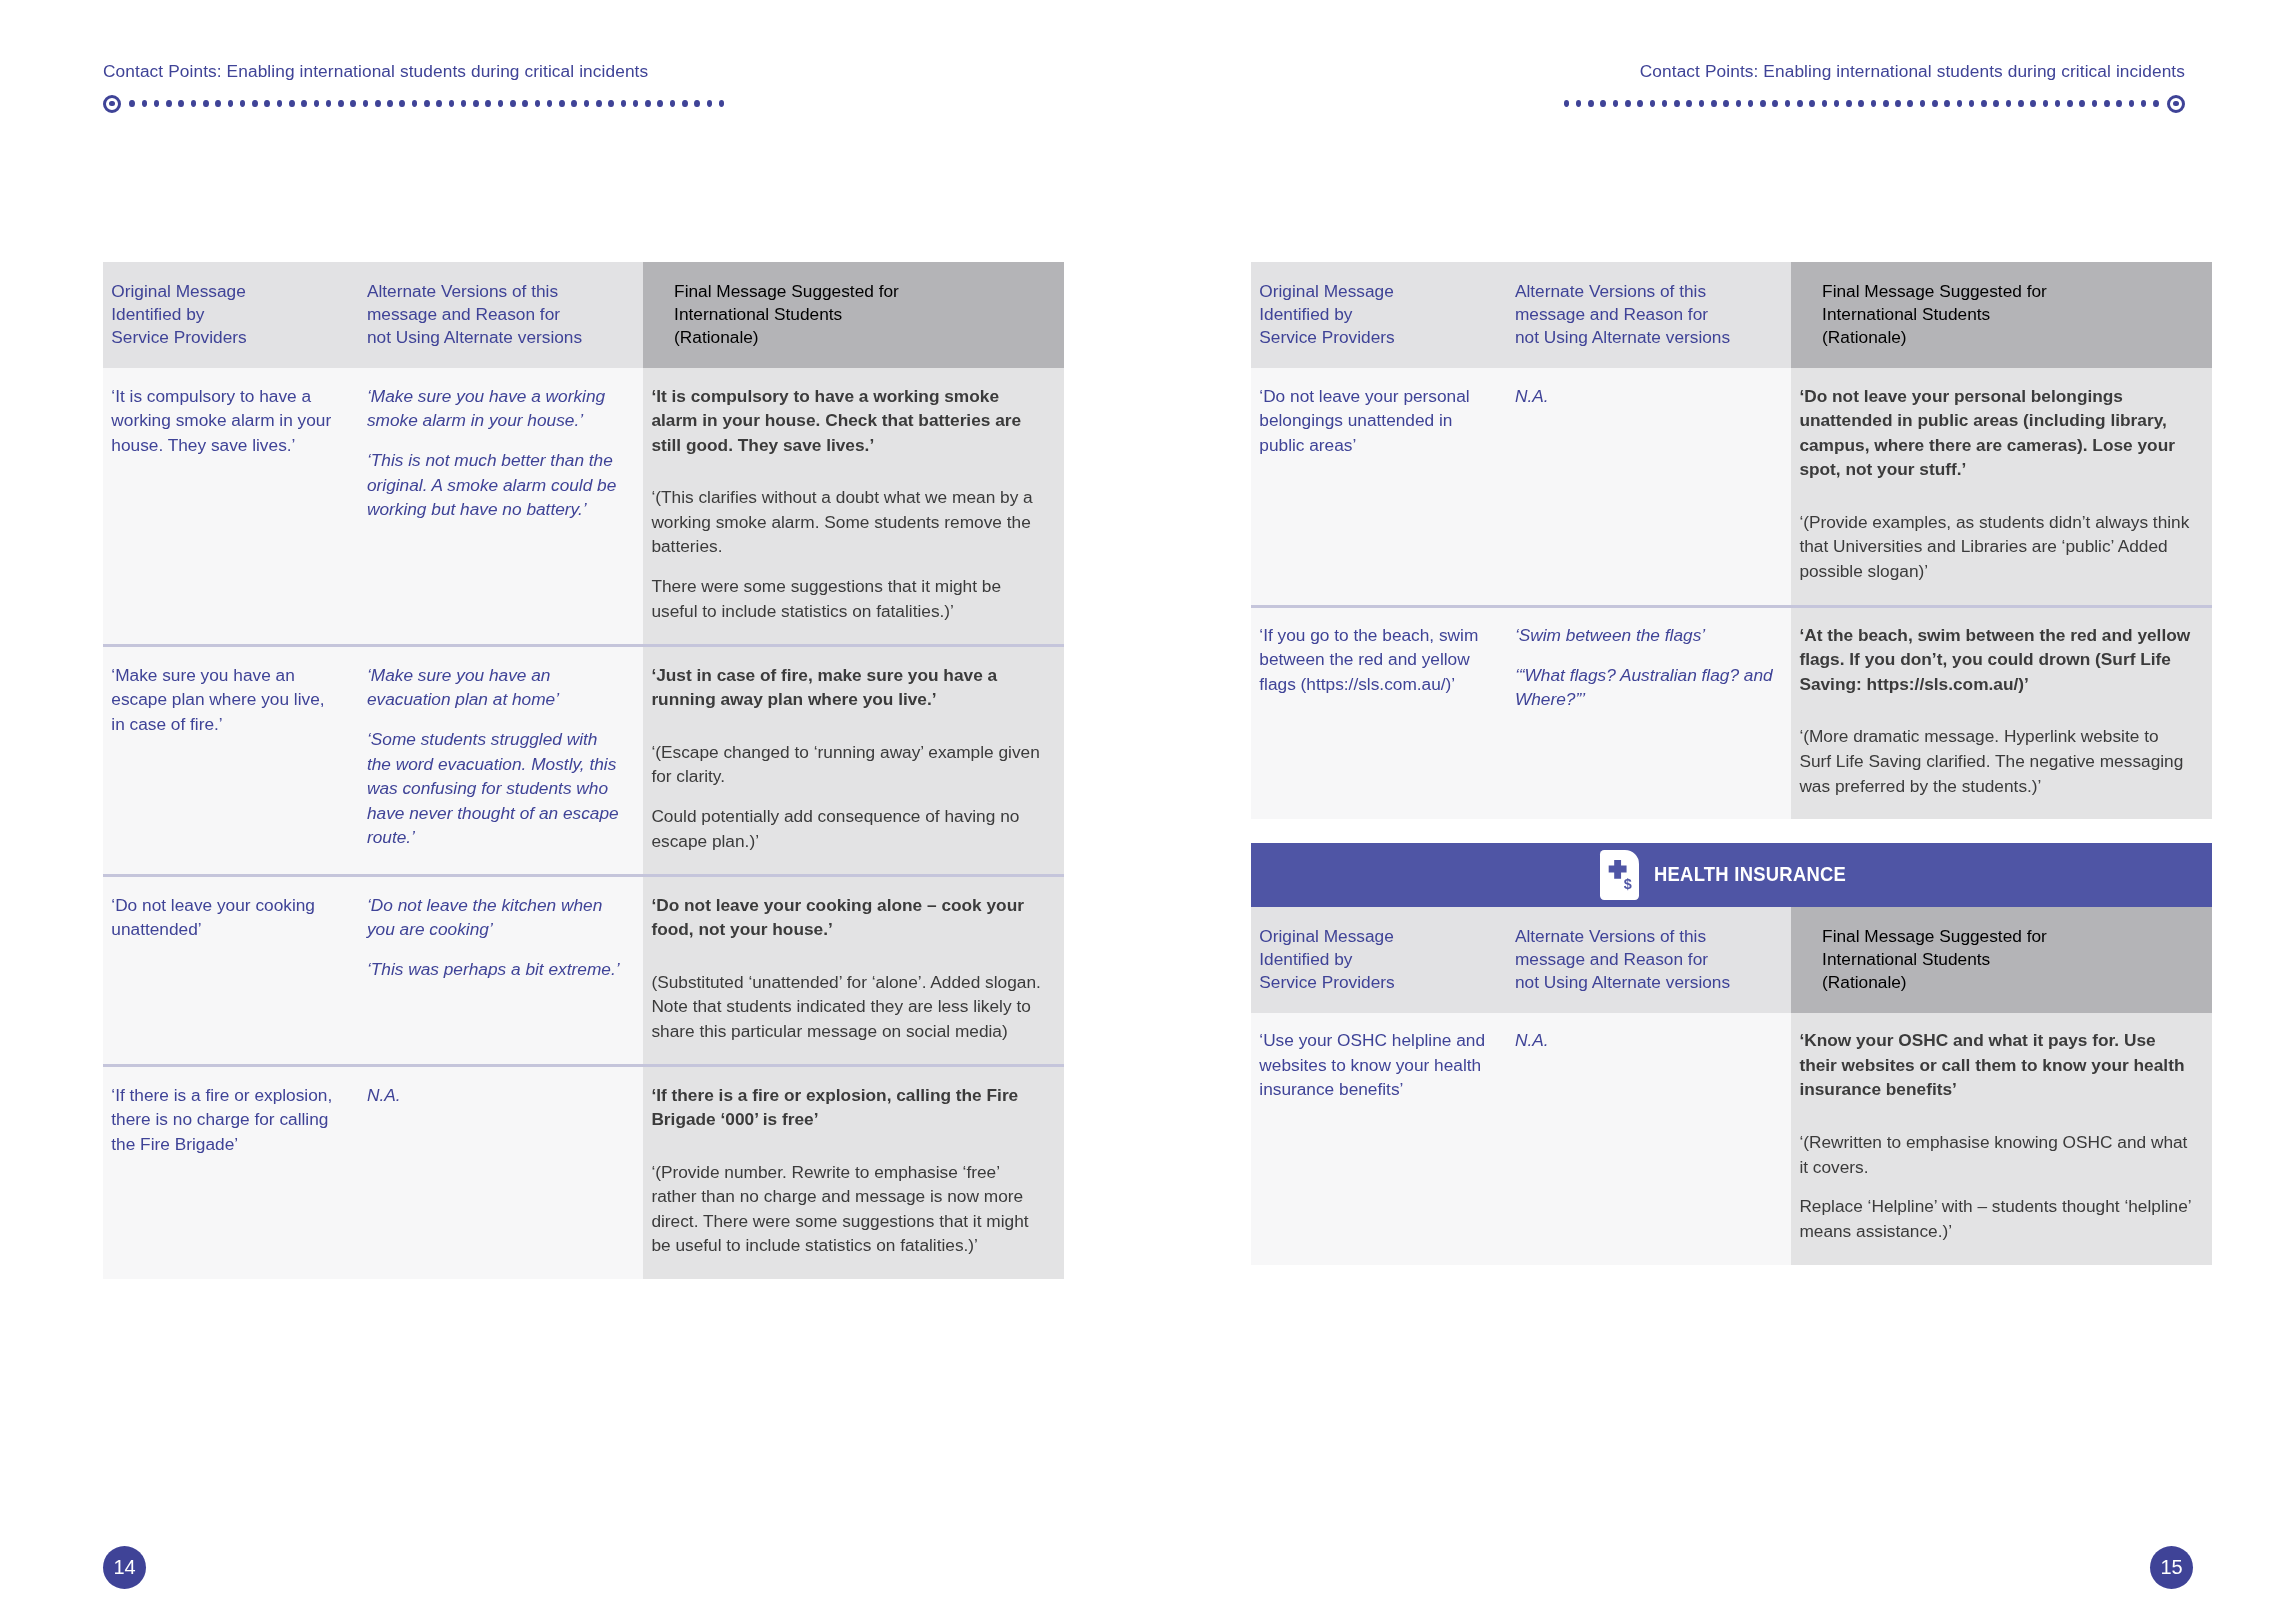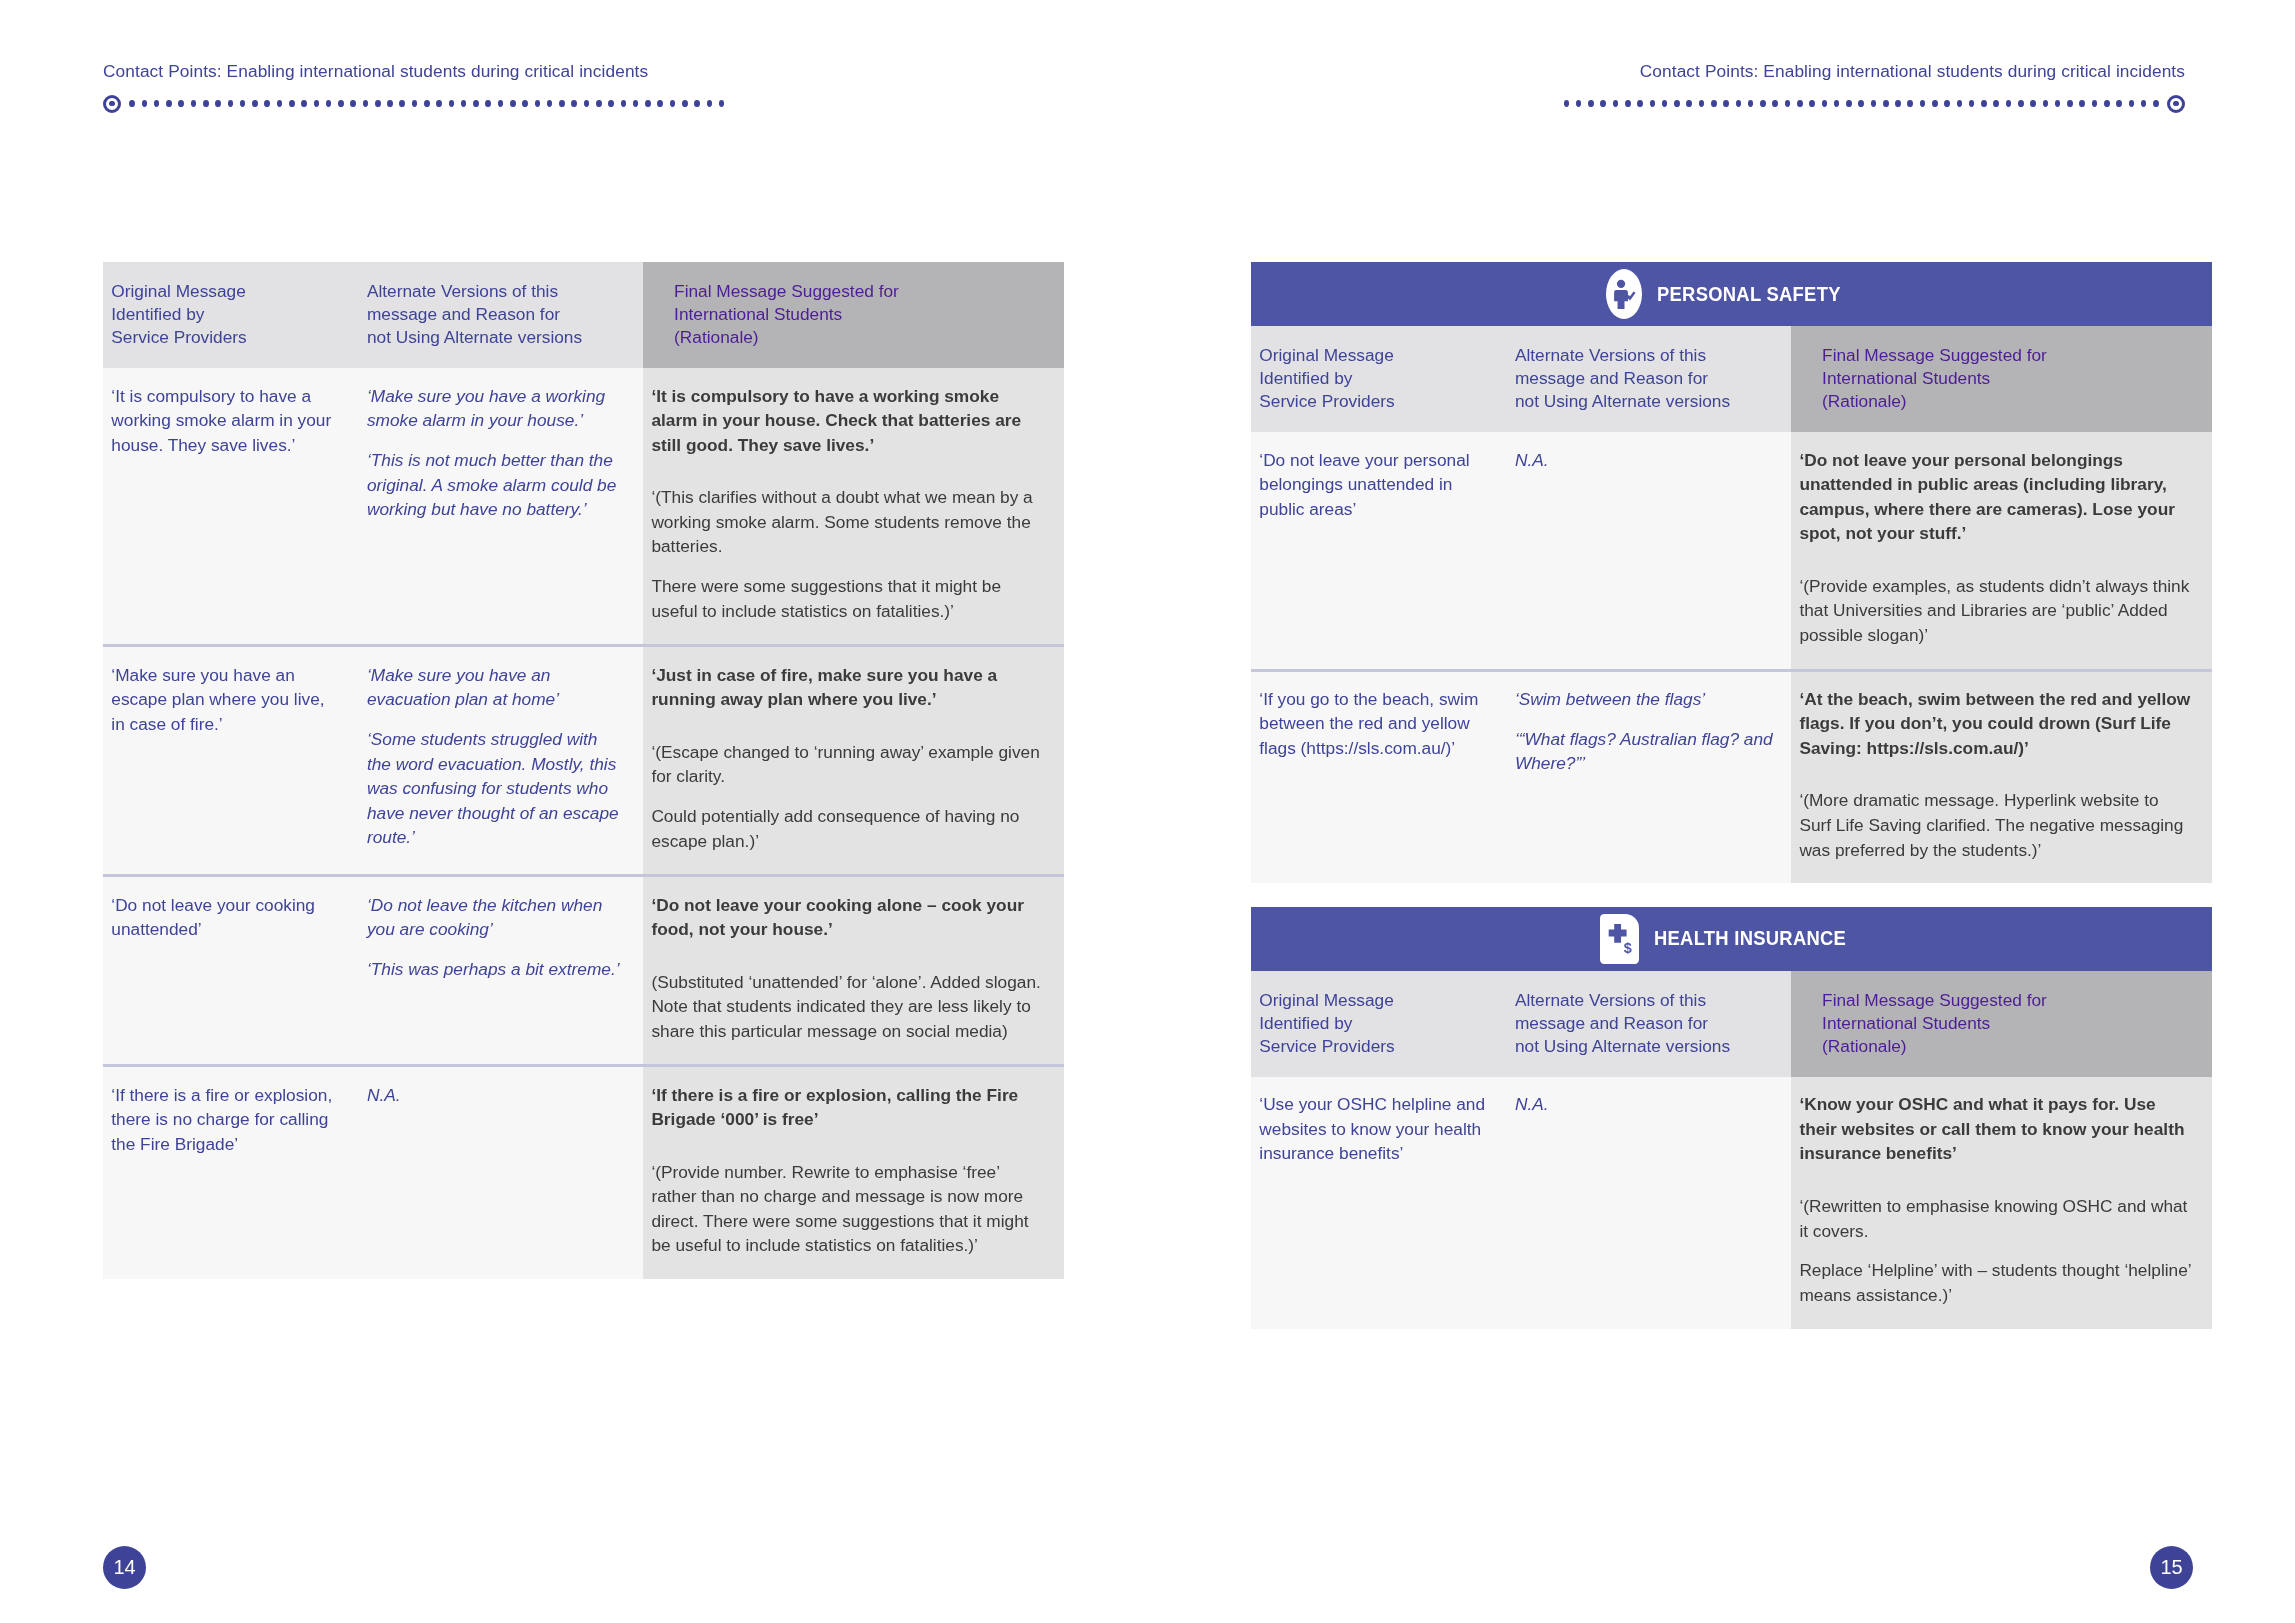--- a/index.html
+++ b/index.html
@@ -142,21 +142,21 @@
   }
 
   .tbl th.h1, .tbl th.h2 {
     background: #e2e2e4;
     color: #3f4397;
     font-size: 17.3px;
     line-height: 1.33;
   }
   .tbl th.h3 {
     background: #b4b4b7;
-    color: #4c1d95;
+    color: #000000;
     font-size: 17.3px;
     line-height: 1.33;
     padding-left: 31px;
   }
 
   .tbl td.d1, .tbl td.d2 {
     background: #f7f7f8;
     color: #3f4397;
     font-size: 17.3px;
     line-height: 1.42;
@@ -412,30 +412,20 @@
           <i></i>
           <i></i>
           <i></i>
           <i></i>
           <i></i>
           <i></i>
         </span>
     </div>
 
     <div class="content">
-        <div class="banner">
-          <span class="badge">
-            <svg width="23.6" height="30.5" viewBox="0 0 34 44">
-              <circle cx="13" cy="7" r="6" fill="#4f55a5"></circle>
-              <path fill="#4f55a5" d="M6 16h14c2 0 3 2 3 4v12h-5v12h-10V32H3V20c0-2 1-4 3-4z"></path>
-              <path fill="#4f55a5" d="M21 26l5 5 8-11-3-2-5 7-2-2z"></path>
-            </svg>
-          </span>
-          <span class="btitle">PERSONAL SAFETY</span>
-        </div>
         <table class="tbl">
           <colgroup>
             <col class="c1">
             <col class="c2">
             <col class="c3">
           </colgroup>
           <thead>
             <tr>
               <th class="h1">
                 <div>Original Message</div>

